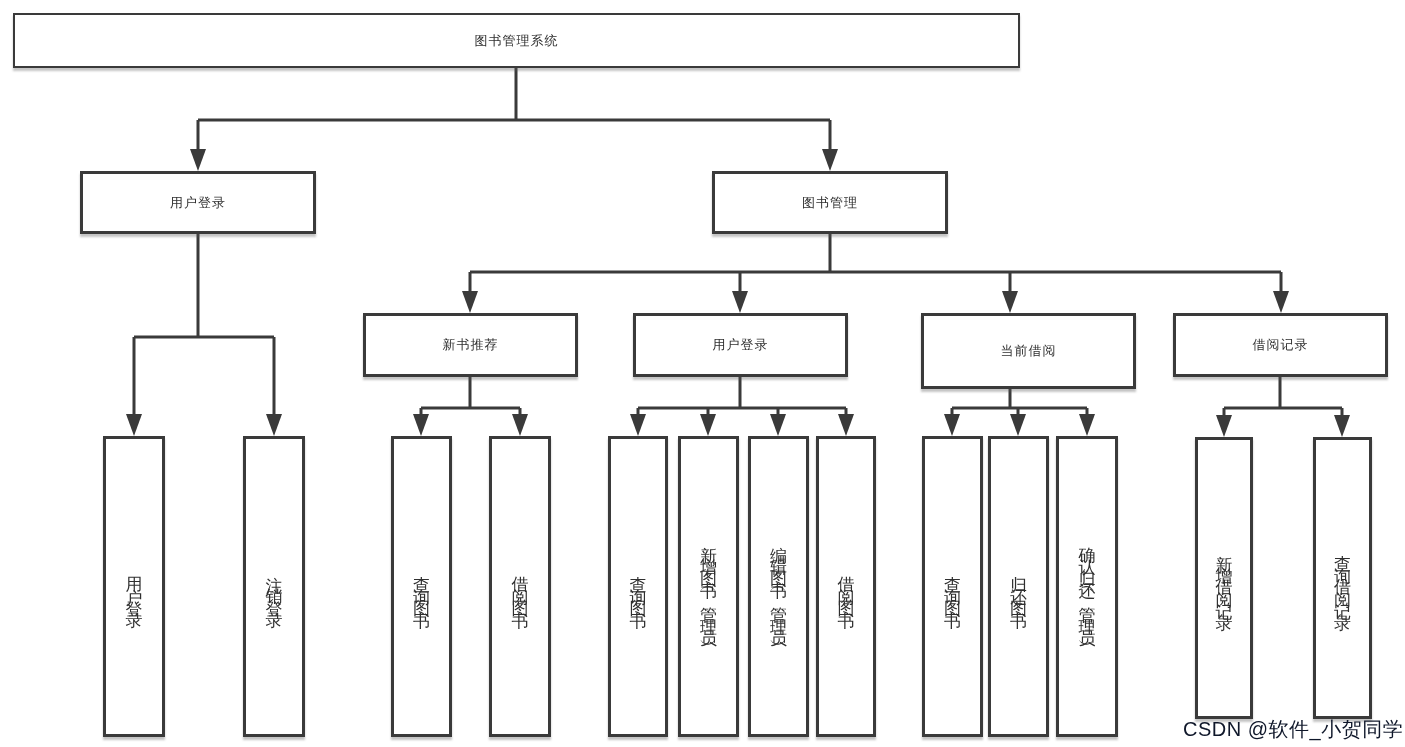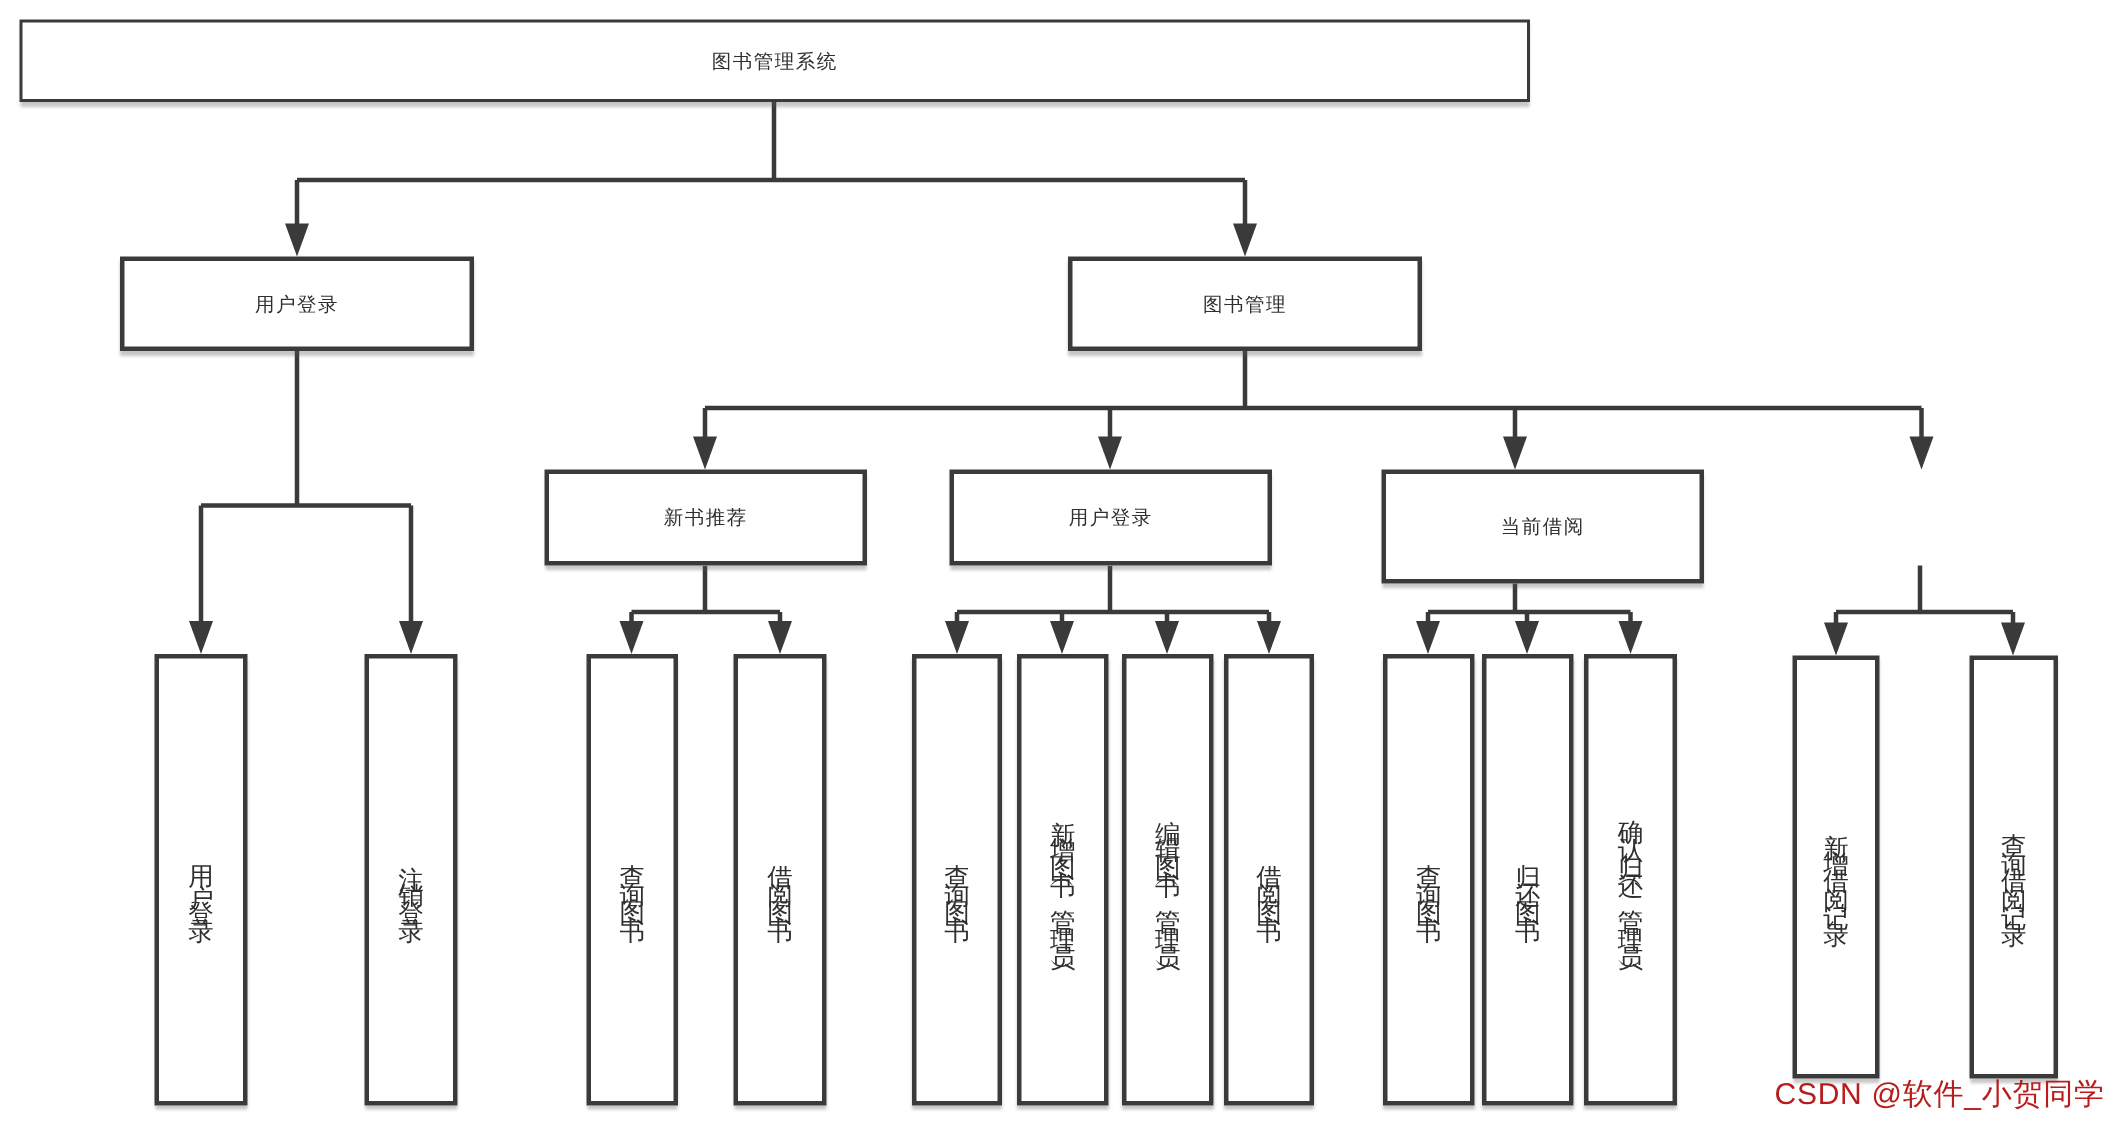--- a/index.html
+++ b/index.html
@@ -44,21 +44,21 @@
     letter-spacing: 12px;
     line-height: 1;
     font-size: 17px;
   }
   .watermark {
     position: absolute;
     left: 1183px;
     top: 716px;
     z-index: 3;
     font-size: 20px;
-    color: #b91c1c;
+    color: #0f172a;
     letter-spacing: 0.5px;
     white-space: nowrap;
   }
 </style>
 </head>
 <body>
 
 <div class="stage">
 
   <svg class="wires" width="1405" height="747" viewBox="0 0 1405 747">
@@ -102,20 +102,21 @@
   </svg>
 
   <div class="box root" style="left:13px; top:13px; width:1007px; height:55px;">图书管理系统</div>
 
   <div class="box" style="left:80px; top:171px; width:236px; height:63px;">用户登录</div>
   <div class="box" style="left:712px; top:171px; width:236px; height:63px;">图书管理</div>
 
   <div class="box" style="left:363px; top:313px; width:215px; height:64px;">新书推荐</div>
   <div class="box" style="left:633px; top:313px; width:215px; height:64px;">用户登录</div>
   <div class="box" style="left:921px; top:313px; width:215px; height:76px;">当前借阅</div>
+  <div class="box" style="left:1173px; top:313px; width:215px; height:64px;">借阅记录</div>
 
   <div class="box leaf" style="left:103px; top:436px; width:62px; height:301px;">用户登录</div>
   <div class="box leaf" style="left:243px; top:436px; width:62px; height:301px;">注销登录</div>
 
   <div class="box leaf" style="left:391px; top:436px; width:61px; height:301px;">查询图书</div>
   <div class="box leaf" style="left:489px; top:436px; width:62px; height:301px;">借阅图书</div>
 
   <div class="box leaf" style="left:608px; top:436px; width:60px; height:301px;">查询图书</div>
   <div class="box leaf" style="left:678px; top:436px; width:61px; height:301px;">新增图书（管理员）</div>
   <div class="box leaf" style="left:748px; top:436px; width:61px; height:301px;">编辑图书（管理员）</div>

